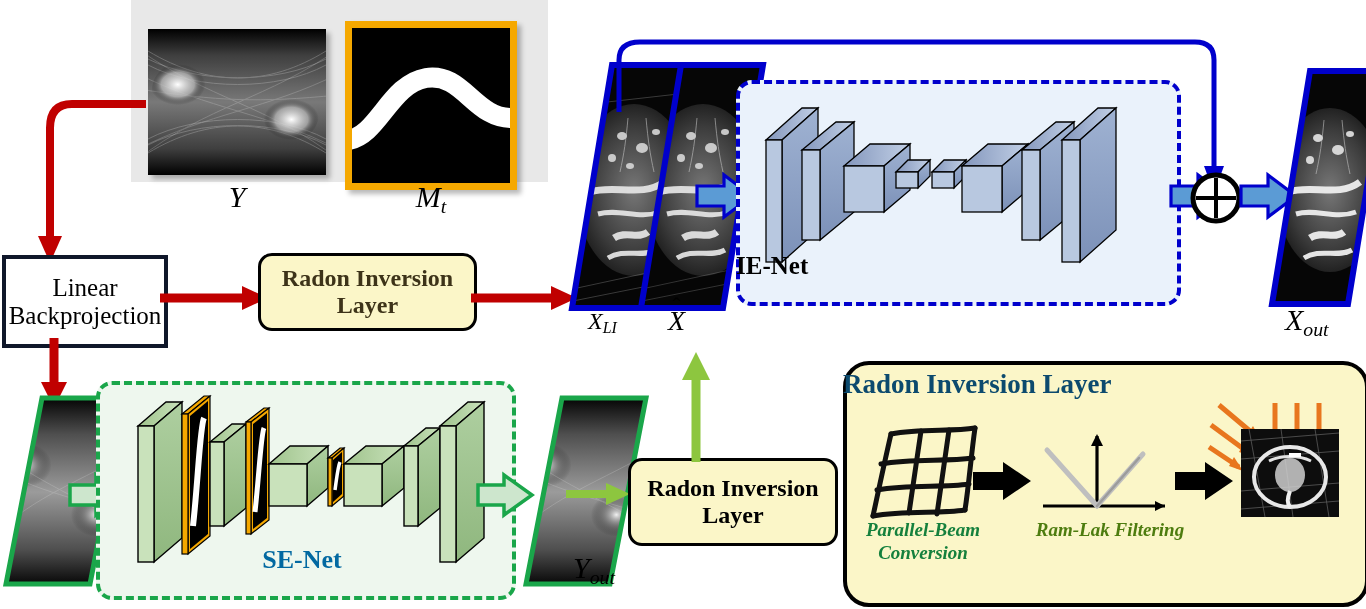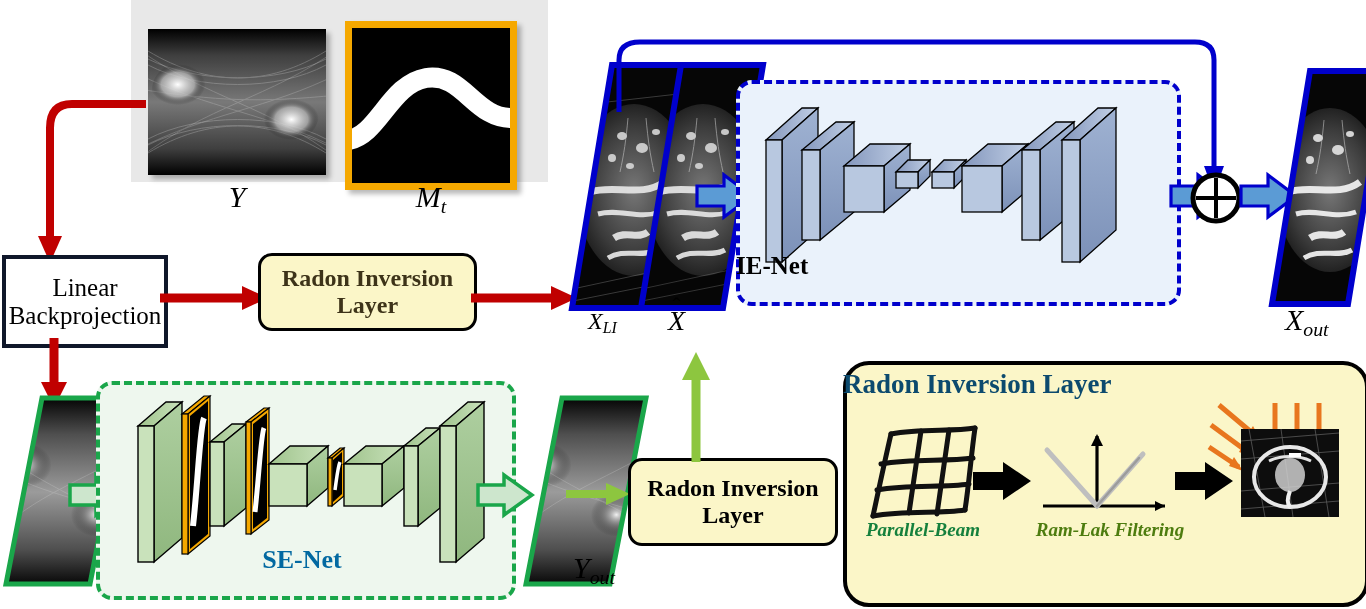--- a/index.html
+++ b/index.html
@@ -485,20 +485,21 @@
       <path d="M10 64 C42 58 76 62 102 58"></path>
       <path d="M6 90 C38 84 72 88 98 84"></path>
       <path d="M24 8 C18 34 12 62 6 90"></path>
       <path d="M54 5 C50 32 46 60 42 87"></path>
       <path d="M82 4 C78 32 74 60 70 88"></path>
       <path d="M108 2 C104 30 102 58 98 84"></path>
     </g>
   </svg>
   <div class="abs" style="left:848px;top:519px;width:150px;text-align:center;font-size:19px;font-weight:bold;font-style:italic;line-height:1.2;color:#15803d;">
     <div>Parallel-Beam</div>
+    <div>Conversion</div>
   </div>
 
   <svg class="abs" style="left:973px;top:460px;" width="62" height="42">
     <path d="M0 12 L30 12 L30 2 L58 21 L30 40 L30 30 L0 30 Z" fill="#000"></path>
   </svg>
 
   <svg class="abs" style="left:1035px;top:428px;" width="140" height="94">
     <g stroke="#000" stroke-width="3.2" fill="none">
       <line x1="8" y1="78" x2="130" y2="78"></line>
       <path d="M130 78 L120 73 L120 83 Z" fill="#000" stroke="none"></path>

